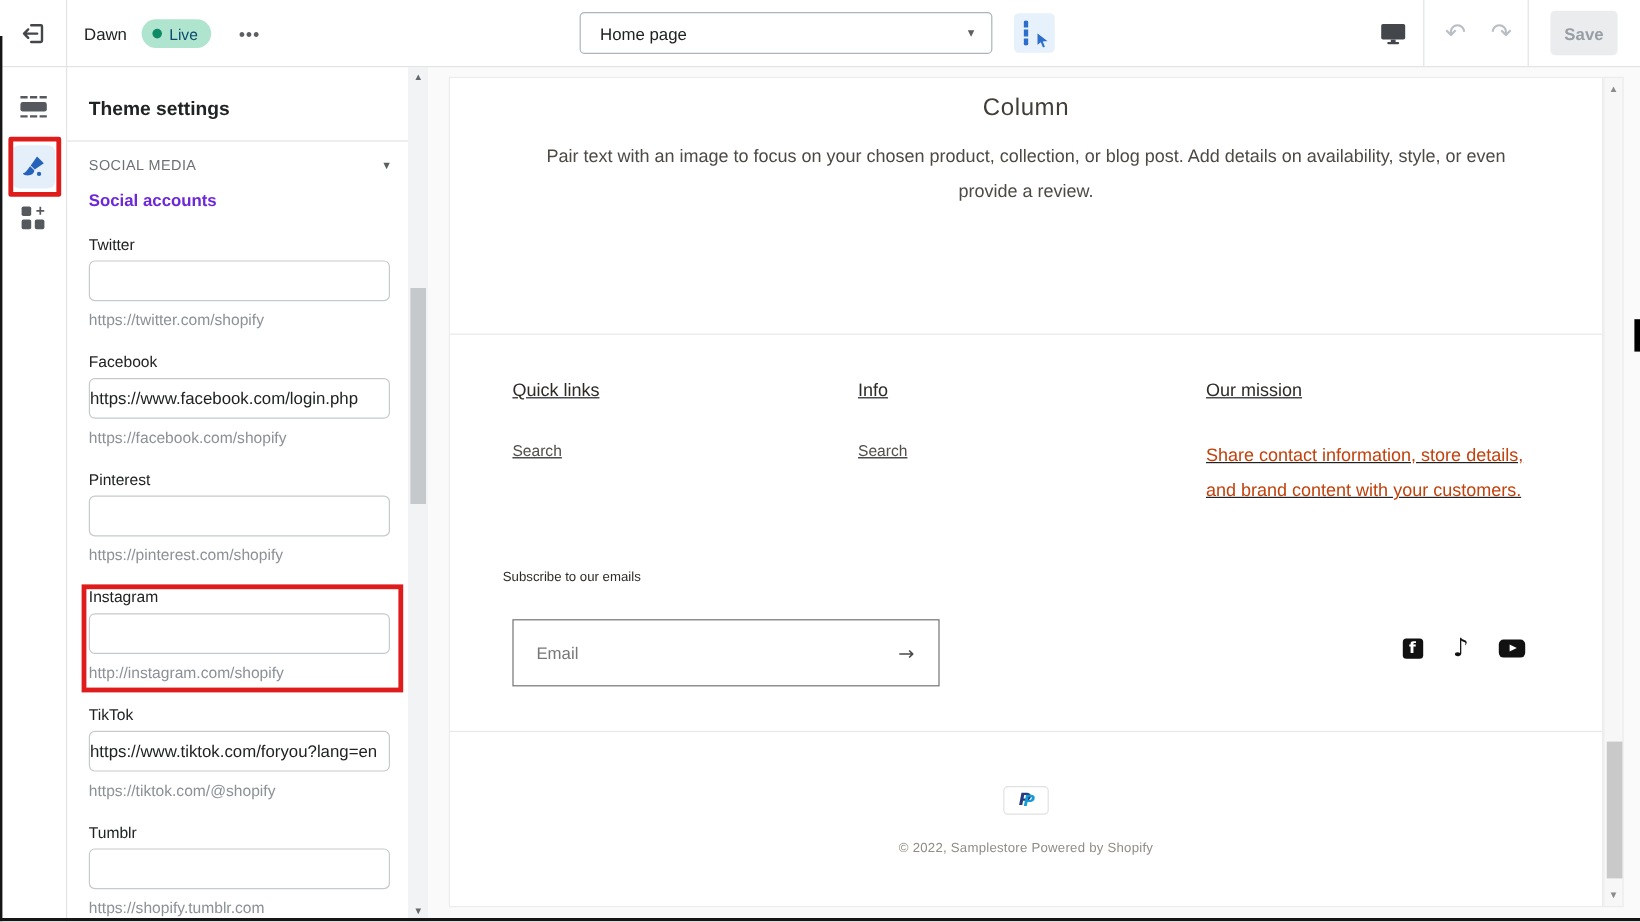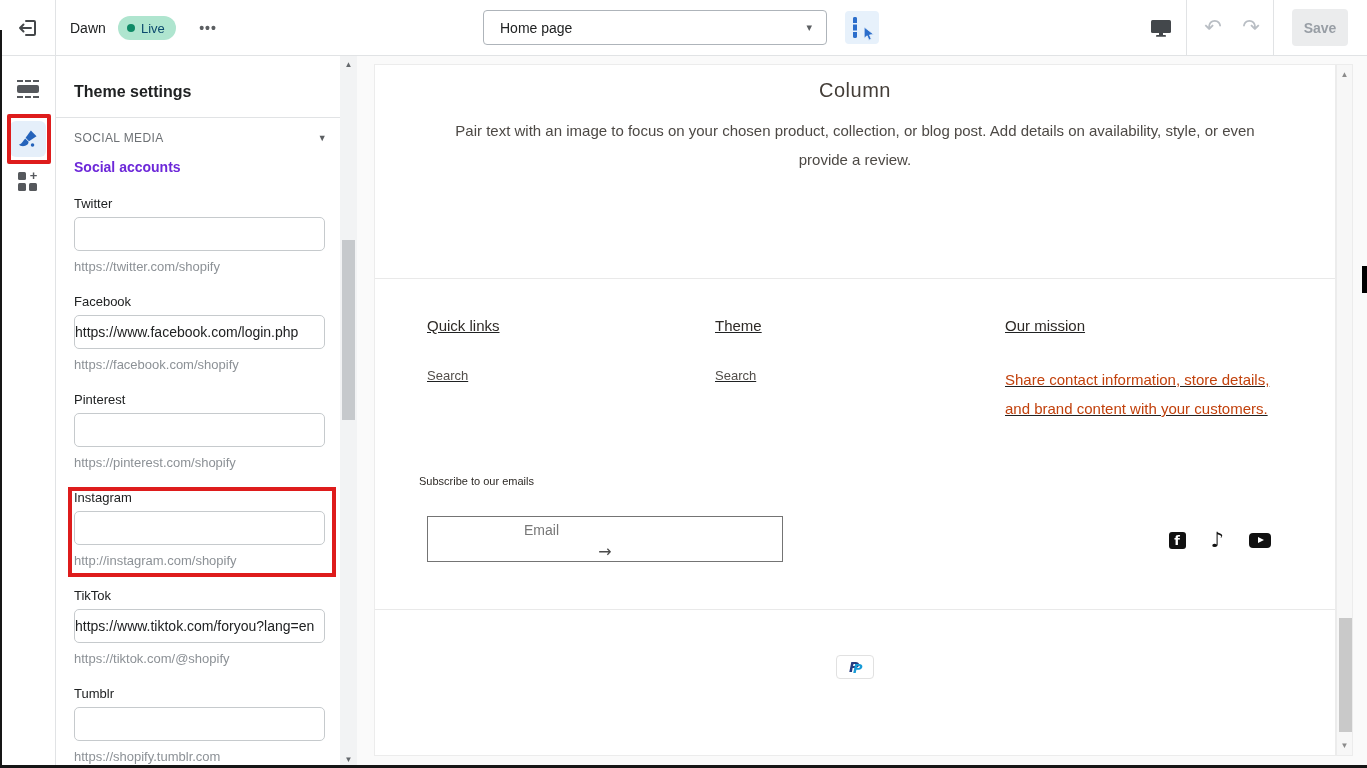--- a/index.html
+++ b/index.html
@@ -83,22 +83,22 @@
              color:#433d37; letter-spacing:0.5px; }
   .p-body { position:absolute; top:51px; left:58px; right:58px; text-align:center; font-size:15px;
             line-height:29px; color:#4d4945; }
   .p-div { position:absolute; left:0; width:100%; height:1px; background:#e9e9e9; }
   .f-cols { position:absolute; top:252px; left:52px; right:40px; display:flex;text-decoration:underline; }
   .f-col1 { width:288px; } .f-col2 { width:290px; } .f-col3 { width:282px; }
   .f-head { font-size:15px; color:#2e2a26; }
   .f-link { margin-top:34px; font-size:13px; color:#524e4a; cursor:pointer; width:max-content; }
   .f-mission { margin-top:31px; font-size:15px; line-height:29px; color:#c2410c; }
   .sub-head { position:absolute; top:410px; left:44px; font-size:11px; color:#2e2a26; }
-  .email-box { position:absolute; top:451px; left:52px; width:356px; height:46px;
-               border:1px solid #747474; display:flex; align-items:center; background:#fff;flex-direction:column; }
+  .email-box { position:absolute; top:451px; left:52px; width:356px; height:56px;
+               border:1px solid #747474; display:flex; align-items:center; background:#fff; }
   .email-box input { flex:1; border:none; outline:none; padding-left:19px; font-size:14px;
                      color:#444; background:transparent; font-family:inherit; }
   .email-box input::placeholder { color:#777; opacity:1; }
   .email-arrow { padding:0 20px; color:#4a4a4a; font-size:16px; cursor:pointer;
                  font-family:"DejaVu Sans",sans-serif; }
   .social-row { position:absolute; top:464px; right:64px; height:22px; display:flex;
                 align-items:center; gap:25px; }
   .fb-icon { width:17px; height:17px; background:#111; border-radius:3px; color:#fff; font-size:13px;
              font-weight:700; display:flex; align-items:flex-end; justify-content:center;
              line-height:16px; font-family:"DejaVu Sans",sans-serif; cursor:pointer; }
@@ -256,21 +256,21 @@
     <div class="p-title">Column</div>
     <div class="p-body">Pair text with an image to focus on your chosen product, collection, or blog post. Add details on availability, style, or even provide a review.</div>
     <div class="p-div" style="top:213px"></div>
 
     <div class="f-cols">
       <div class="f-col1">
         <div class="f-head">Quick links</div>
         <div class="f-link">Search</div>
       </div>
       <div class="f-col2">
-        <div class="f-head">Theme</div>
+        <div class="f-head">Info</div>
         <div class="f-link">Search</div>
       </div>
       <div class="f-col3">
         <div class="f-head">Our mission</div>
         <div class="f-mission">Share contact information, store details, and brand content with your customers.</div>
       </div>
     </div>
 
     <div class="sub-head">Subscribe to our emails</div>
     <div class="email-box">
@@ -285,20 +285,21 @@
       <span class="tiktok-icon">♪</span>
       <span class="yt-icon"></span>
     </div>
 
     <div class="p-div" style="top:544px"></div>
 
     <div class="paypal">
       <span class="pp1">P</span>
       <span class="pp2">P</span>
     </div>
+    <div class="copyright">© 2022, Samplestore Powered by Shopify</div>
   </div>
 
   <div class="v-scrollbar" style="left:1336px; top:64px; width:17px; height:692px; background:#f7f7f7; border:1px solid #ececec;">
     <div class="sb-arrow" style="top:5px; color:#8b8b8b;">▲</div>
     <div class="sb-thumb" style="top:553px; height:114px; background:#c9c9c9;"></div>
     <div class="sb-arrow" style="bottom:5px; color:#8b8b8b;">▼</div>
   </div>
 
   <div class="cursor-artifact"></div>
   <div class="edge-left"></div>

